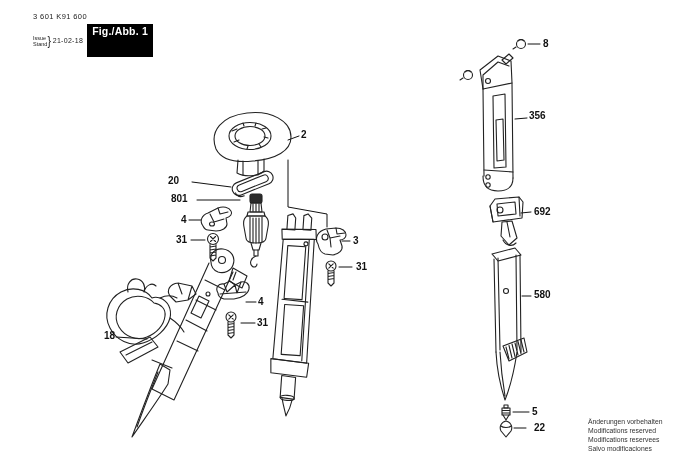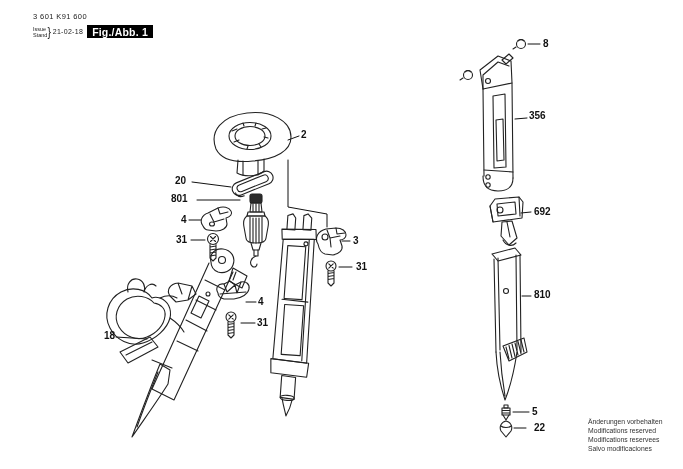--- a/index.html
+++ b/index.html
@@ -11,21 +11,21 @@
     color:#111;
     overflow:hidden;
   }
   
   .hdr{position:absolute;left:33px;top:12px;}
   .hdr-pn{font-size:7.5px;letter-spacing:.4px;color:#222;}
   .hdr-row{display:flex;align-items:center;margin-top:3px;}
   .hdr-issue{display:flex;flex-direction:column;font-size:5.5px;line-height:6px;color:#222;}
   .hdr-brace{font-size:13px;font-weight:400;margin:0 1px 0 0;color:#222;transform:scaleX(.8);}
   .hdr-date{font-size:7px;color:#222;margin-right:4px;letter-spacing:.3px;}
-  .hdr-fig{background:#000;color:#fff;font-weight:bold;font-size:10.5px;padding:1px 5px 0 5px;letter-spacing:.2px;}
+  .hdr-fig{background:#000;color:#fff;font-weight:bold;font-size:10.5px;padding:1px 5px 20px 5px;letter-spacing:.2px;}
   
   .callout{position:absolute;font-size:10px;font-weight:bold;color:#111;line-height:10px;}
   
   .notices{position:absolute;left:588px;top:417px;font-size:6.8px;line-height:9px;color:#333;}
   svg{position:absolute;left:0;top:0;}
 </style>
 </head>
 <body>
 
 <div id="canvas">
@@ -207,33 +207,33 @@
         <span>Issue</span>
         <span>Stand</span>
       </div>
       <div class="hdr-brace">}</div>
       <div class="hdr-date">21-02-18</div>
       <div class="hdr-fig">Fig./Abb. 1</div>
     </div>
   </div>
 
   <div class="callout" style="left:301px;top:130px">2</div>
-  <div class="callout" style="left:175px;top:176px">20</div>
+  <div class="callout" style="left:168px;top:176px">20</div>
   <div class="callout" style="left:171px;top:194px">801</div>
   <div class="callout" style="left:181px;top:215px">4</div>
   <div class="callout" style="left:176px;top:235px">31</div>
   <div class="callout" style="left:353px;top:236px">3</div>
   <div class="callout" style="left:356px;top:262px">31</div>
   <div class="callout" style="left:258px;top:297px">4</div>
   <div class="callout" style="left:257px;top:318px">31</div>
   <div class="callout" style="left:104px;top:331px">18</div>
   <div class="callout" style="left:543px;top:39px">8</div>
   <div class="callout" style="left:529px;top:111px">356</div>
   <div class="callout" style="left:534px;top:207px">692</div>
-  <div class="callout" style="left:534px;top:290px">810</div>
+  <div class="callout" style="left:534px;top:290px">580</div>
   <div class="callout" style="left:532px;top:407px">5</div>
   <div class="callout" style="left:534px;top:423px">22</div>
 
   <div class="notices">
     <div>Änderungen vorbehalten</div>
     <div>Modifications reserved</div>
     <div>Modifications reservees</div>
     <div>Salvo modificaciones</div>
   </div>
 

